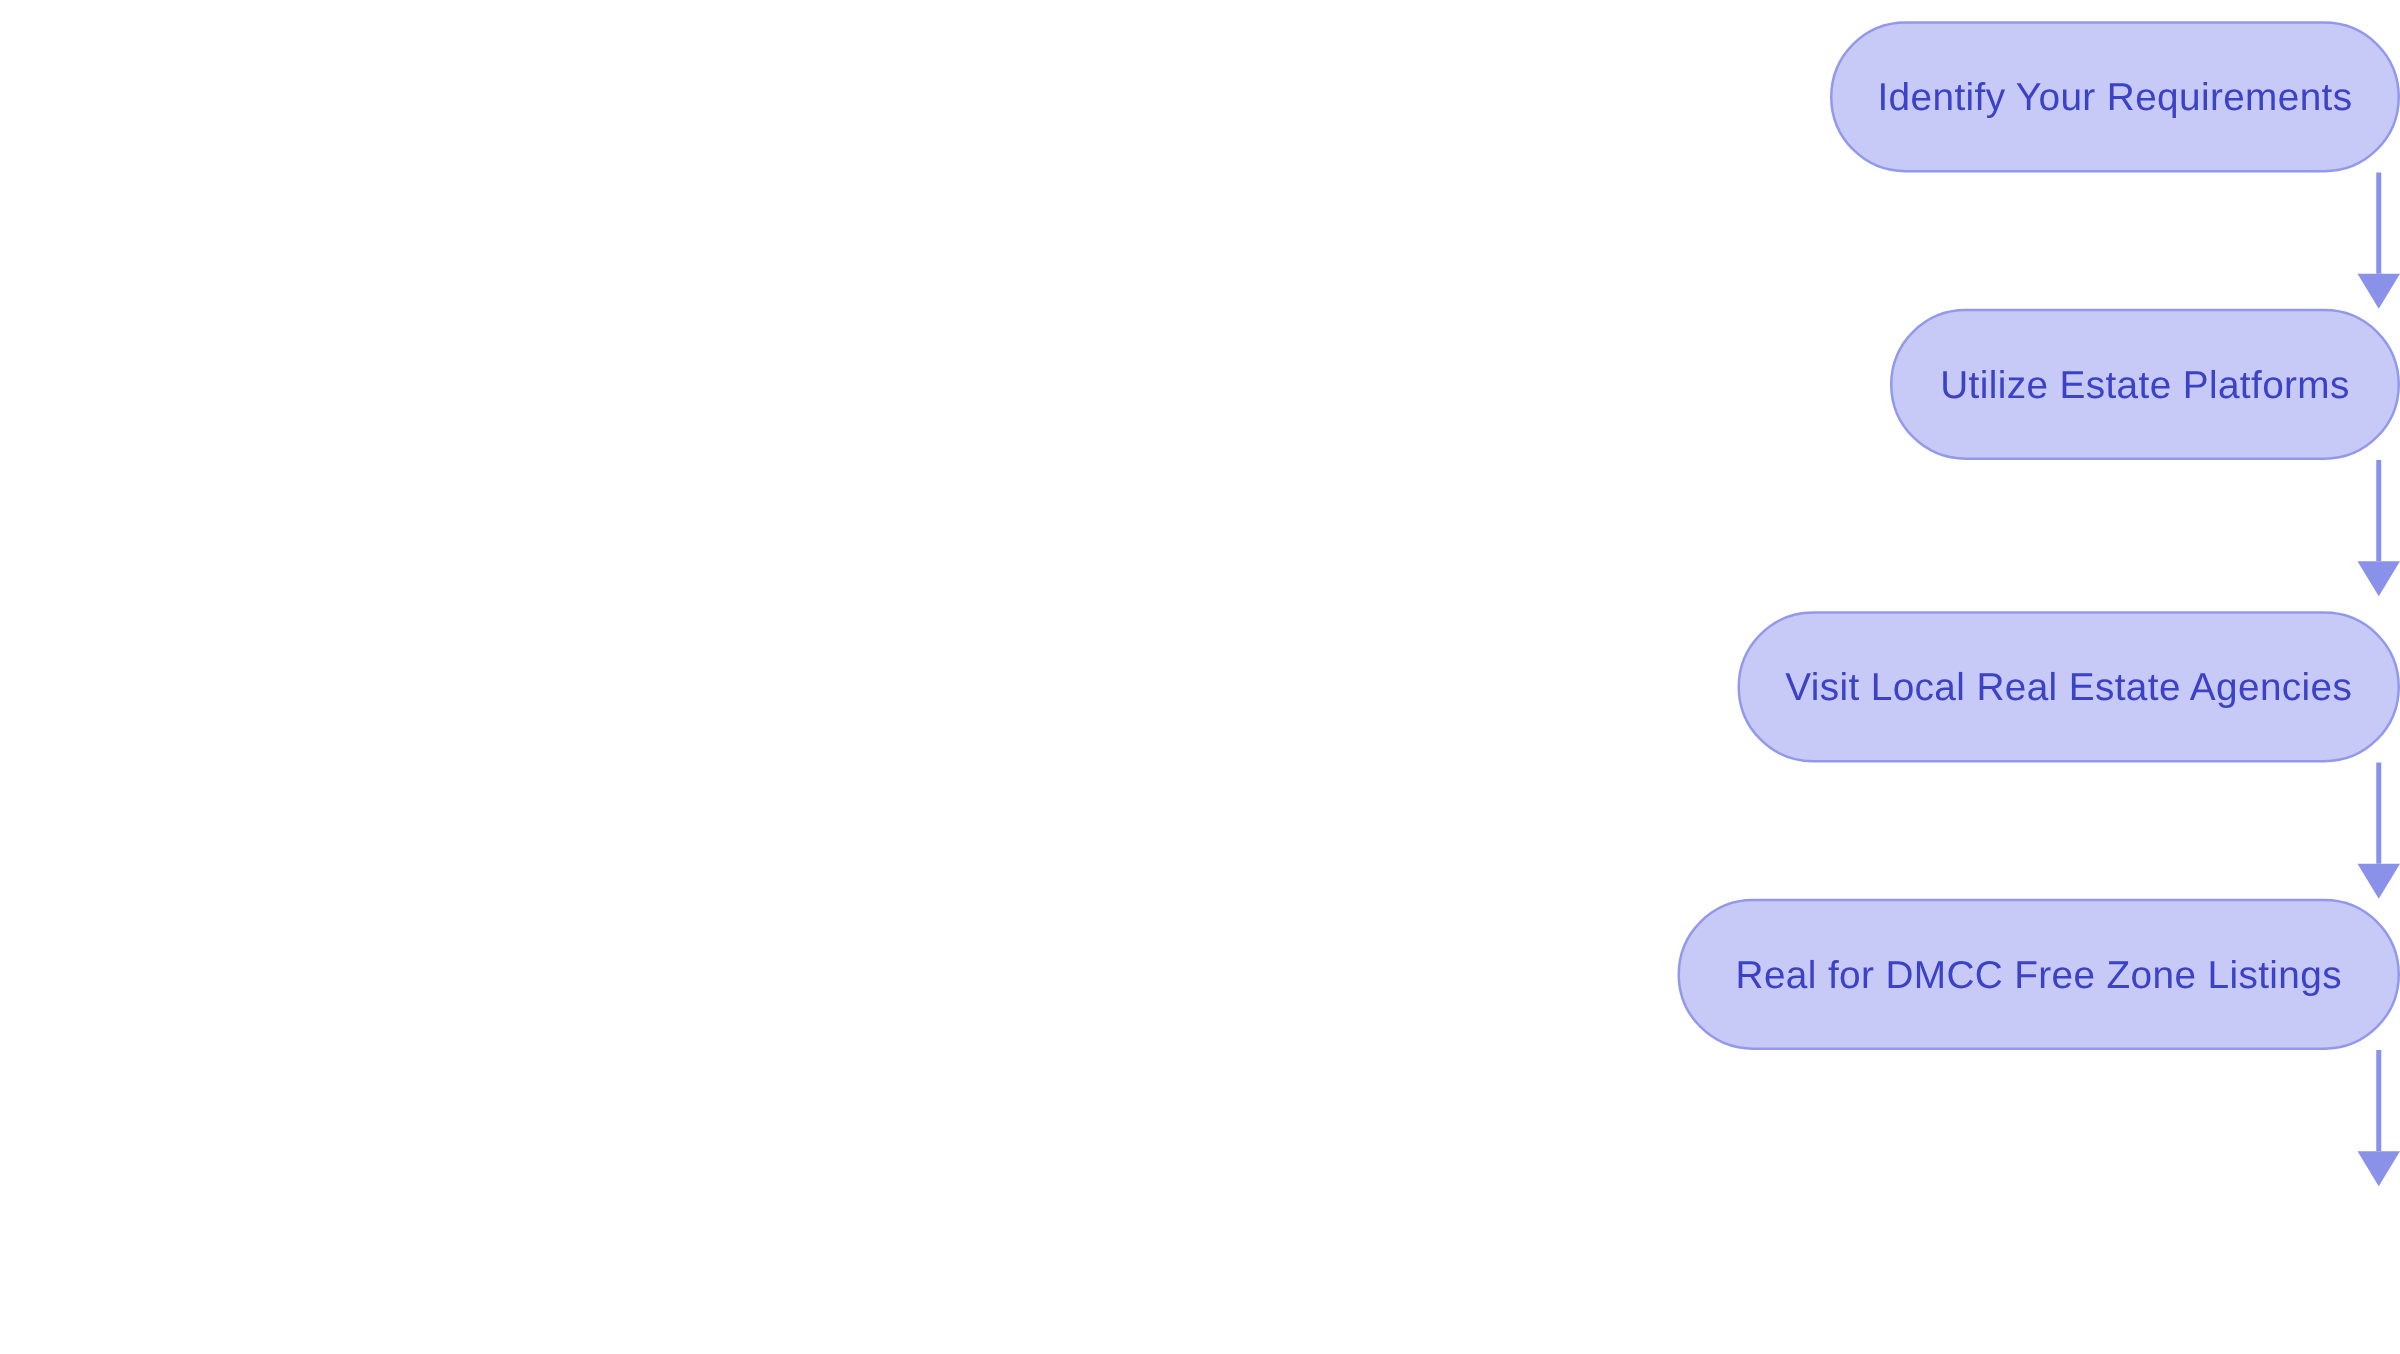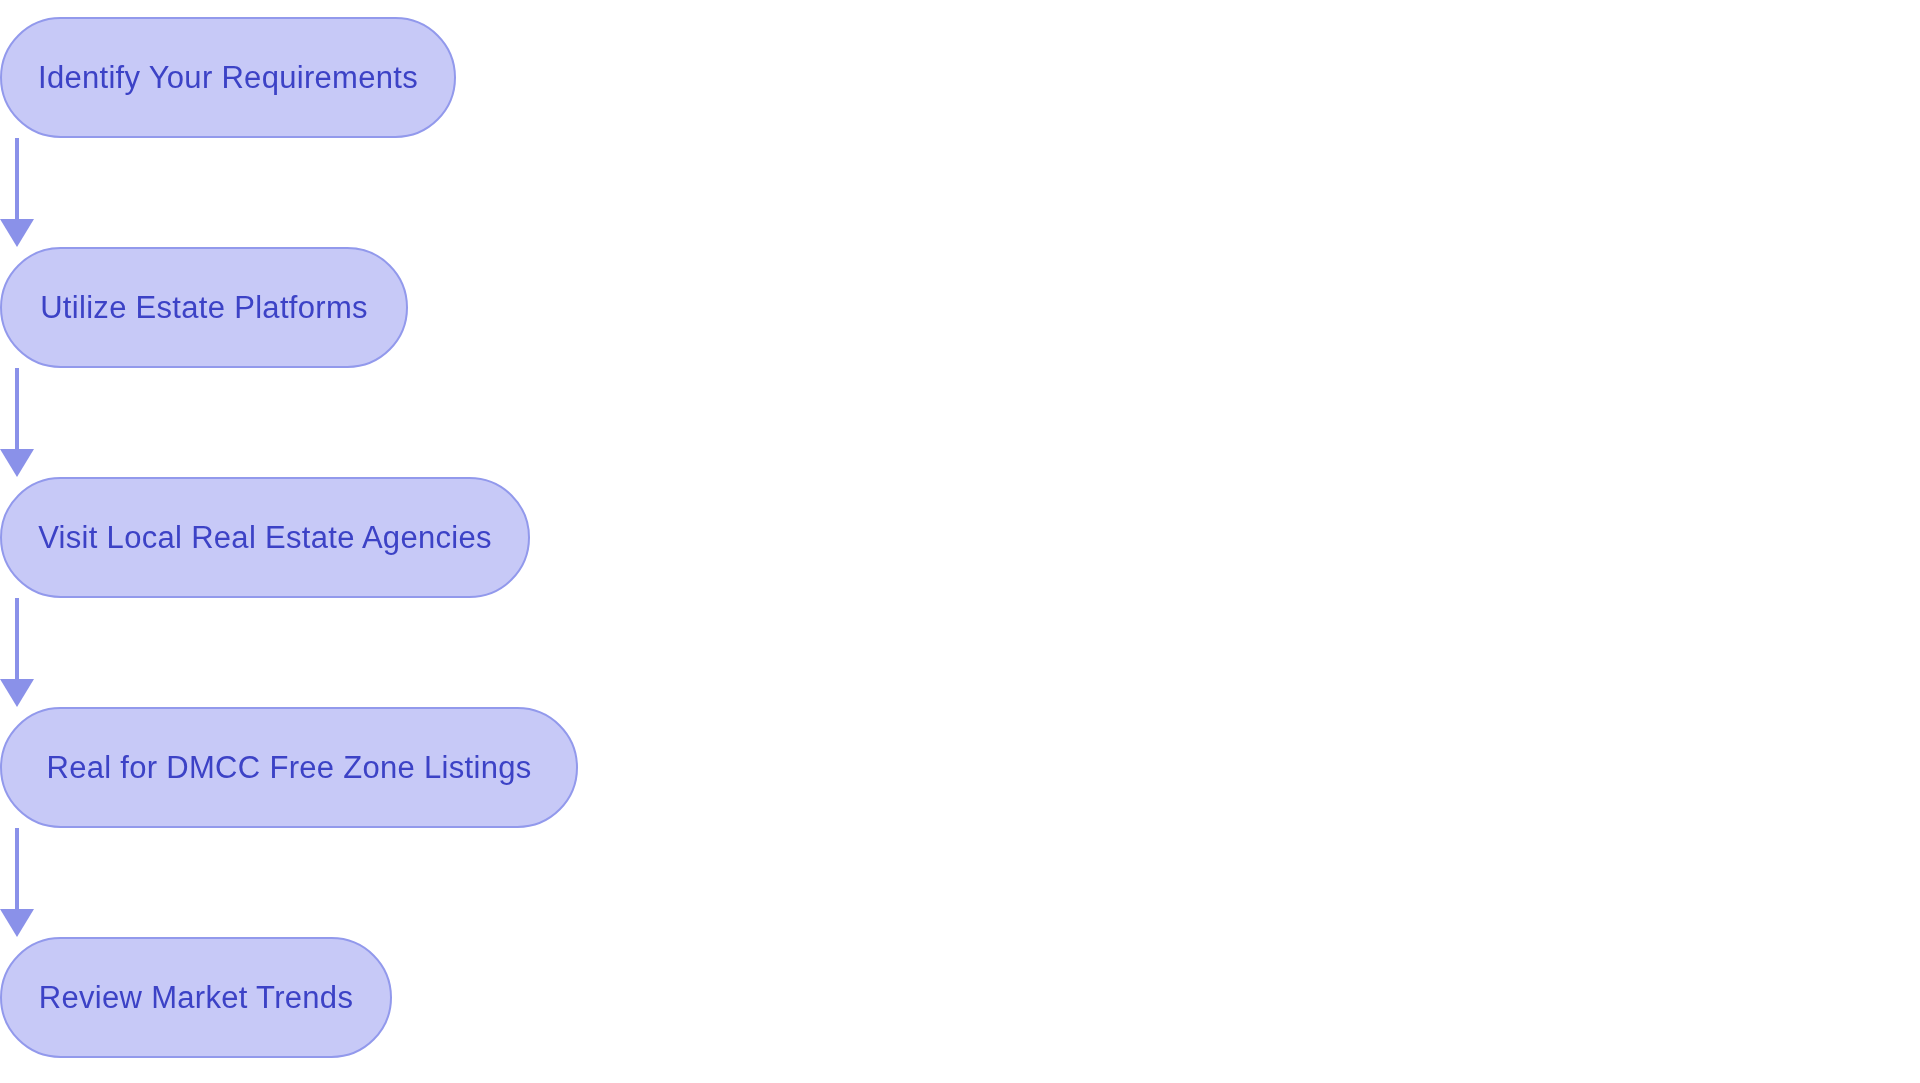--- a/index.html
+++ b/index.html
@@ -11,21 +11,21 @@
   }
   * { margin: 0; padding: 0; box-sizing: border-box; }
   html, body { background: var(--background); }
   .canvas {
     position: relative;
     width: 1920px;
     height: 1083px;
     background: var(--background);
     display: flex;
     flex-direction: column;
-    align-items: flex-start;
+    align-items: flex-end;
     padding-top: 17px;
     overflow: hidden;
     font-family: "Liberation Sans", sans-serif;
   }
   .node {
     height: 121px;
     border-radius: 61px;
     background: var(--node-fill);
     border: 2px solid var(--node-border);
     display: flex;
@@ -34,21 +34,21 @@
     flex: 0 0 auto;
   }
   .node-label {
     color: var(--node-text);
     font-size: 31px;
     letter-spacing: 0.3px;
     white-space: nowrap;
   }
   .w1 { width: 456px; }
   .w2 { width: 408px; }
-  .w3 { width: 530px; }
+  .w3 { width: 530px; margin-top: 12px; }
   .w4 { width: 578px; }
   .w5 { width: 392px; }
   .connector {
     height: 109px;
     flex: 0 0 auto;
     display: flex;
     flex-direction: column;
     align-items: center;
   }
   .connector-line {
@@ -98,17 +98,14 @@
 
   <div class="node w4">
     <span class="node-label">Real for DMCC Free Zone Listings</span>
   </div>
 
   <div class="connector">
     <div class="connector-line"></div>
     <div class="connector-head"></div>
   </div>
 
-  <div class="node w5">
-    <span class="node-label">Review Market Trends</span>
-  </div>
 
 </div>
 
 </body></html>

